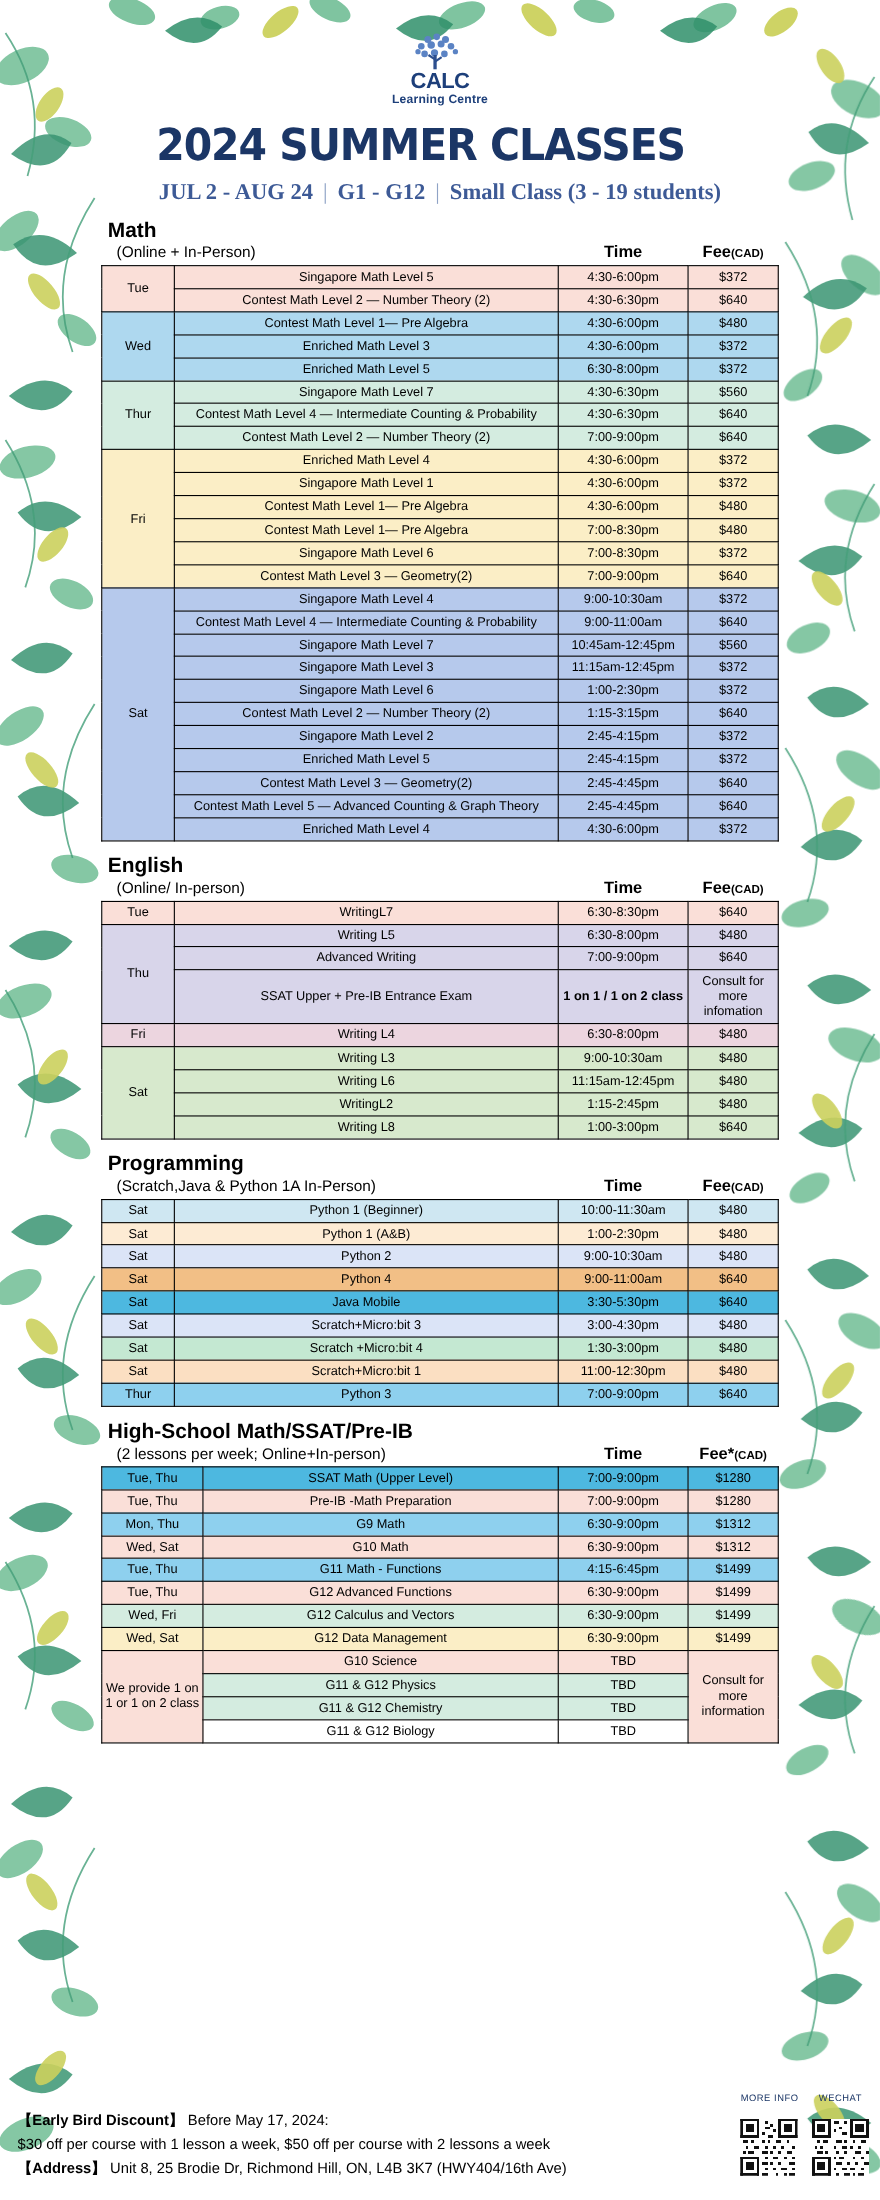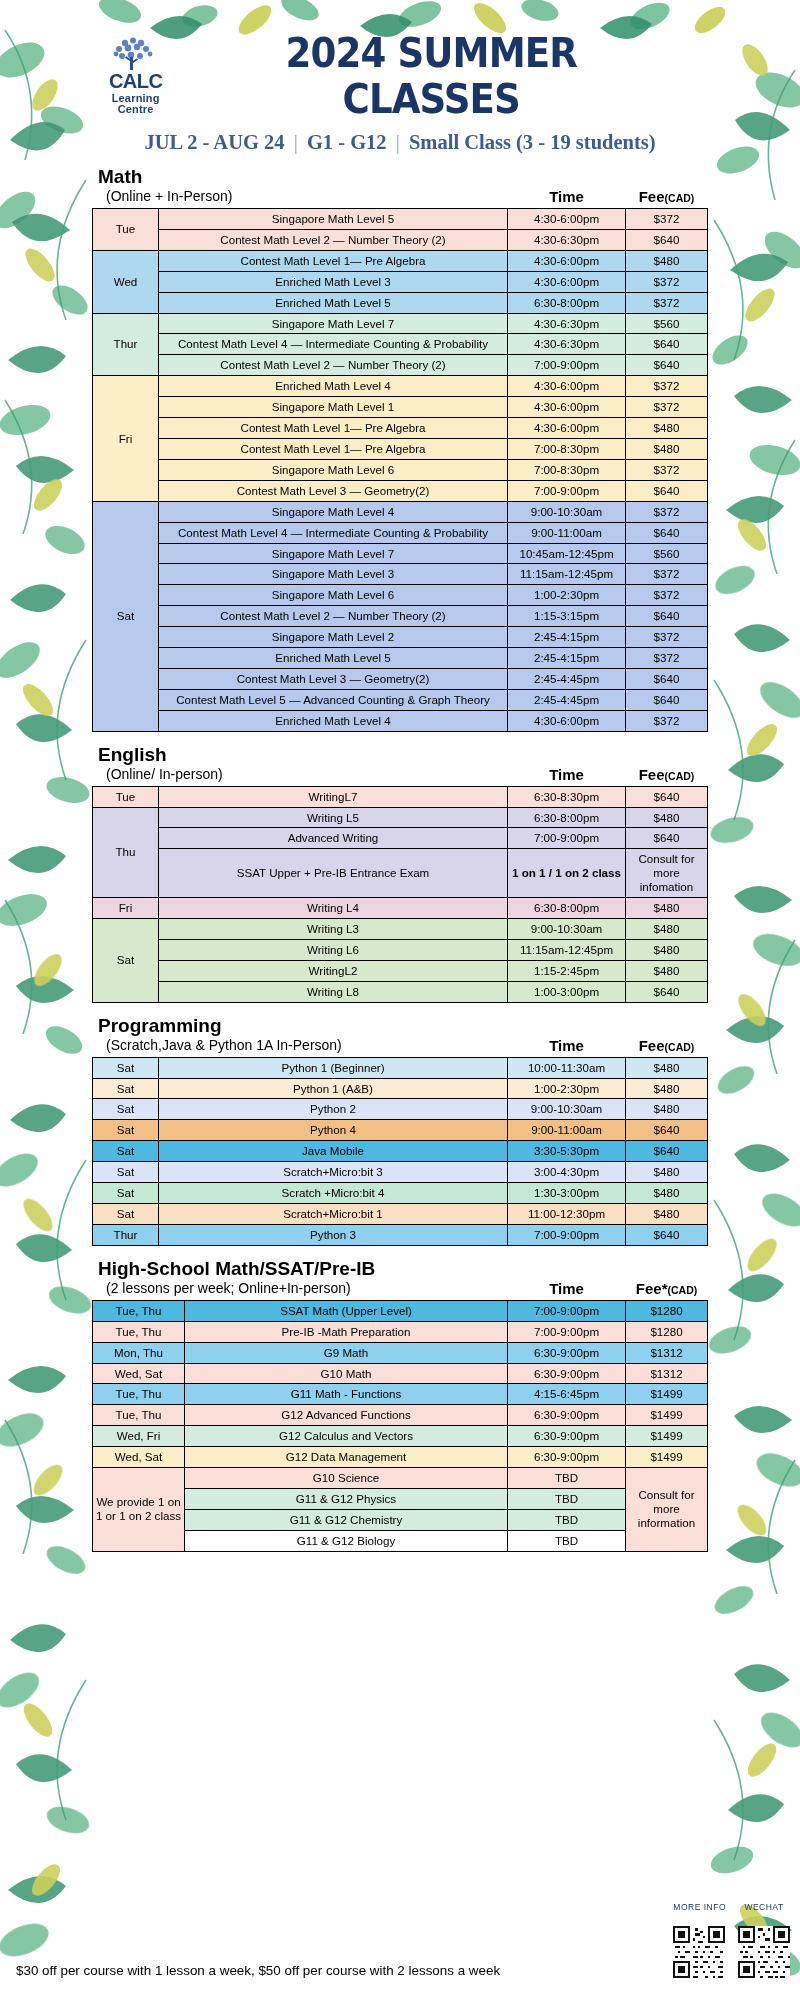--- a/index.html
+++ b/index.html
@@ -14,21 +14,21 @@
   .leaf-band { position:absolute; top:0; bottom:0; width:92px; overflow:hidden; z-index:1; }
   .leaf-band.left { left:0; }
   .leaf-band.right { right:0; }
 
   .topstrip { position:absolute; left:0; right:0; top:0; height:40px; overflow:hidden; z-index:1; }
 
   
   .page { position:absolute; left:92px; right:92px; top:0; bottom:0; z-index:3; }
 
   .header { text-align:center; padding-top:30px; }
-  .brandline { display:flex; align-items:center; justify-content:center; gap:12px; }
+  .brandline { display:flex; align-items:center; justify-content:center; gap:12px;flex-direction:column; }
   .logo-box { display:flex; flex-direction:column; align-items:center; line-height:1; }
   .logo-tree { position:relative; width:58px; height:34px; }
   .logo-word { font-weight:bold; font-size:20px; color:#1d3f7a; letter-spacing:-0.5px; }
   .logo-sub { font-size:11px; font-weight:bold; color:#1d3f7a; margin-top:2px; letter-spacing:0.2px;}
   .logo-row { display:flex; align-items:flex-end; gap:1px; }
   .title {
     font-family:"DejaVu Sans", sans-serif;
     font-weight:bold; font-size:40px; color:#1b3666;
     letter-spacing:-1px; transform:scaleX(0.93); transform-origin:left center;
   }
@@ -616,21 +616,23 @@
             </tr>
           </tbody>
         </table>
       </div>
     </div>
 
 </div>
 
 <div class="footer">
   <div class="foot-text" id="foot-lines">
+      <div><b>【Early Bird Discount】</b> <span>Before May 17, 2024:</span></div>
       <div><span>$30 off per course with 1 lesson a week, $50 off per course with 2 lessons a week</span></div>
+      <div><b>【Address】</b> <span>Unit 8, 25 Brodie Dr, Richmond Hill, ON, L4B 3K7   (HWY404/16th Ave)</span></div>
     </div>
   <div class="qr-wrap">
     <div class="qr-col">
       <div class="qr-label">MORE INFO</div>
       <svg class="qr" viewBox="0 0 21 21" shape-rendering="crispEdges">
         <rect width="21" height="21" fill="#fff"></rect>
         <g fill="#111">
           <rect x="0" y="0" width="7" height="1"></rect>
             <rect x="0" y="6" width="7" height="1"></rect>
           <rect x="0" y="0" width="1" height="7"></rect>

